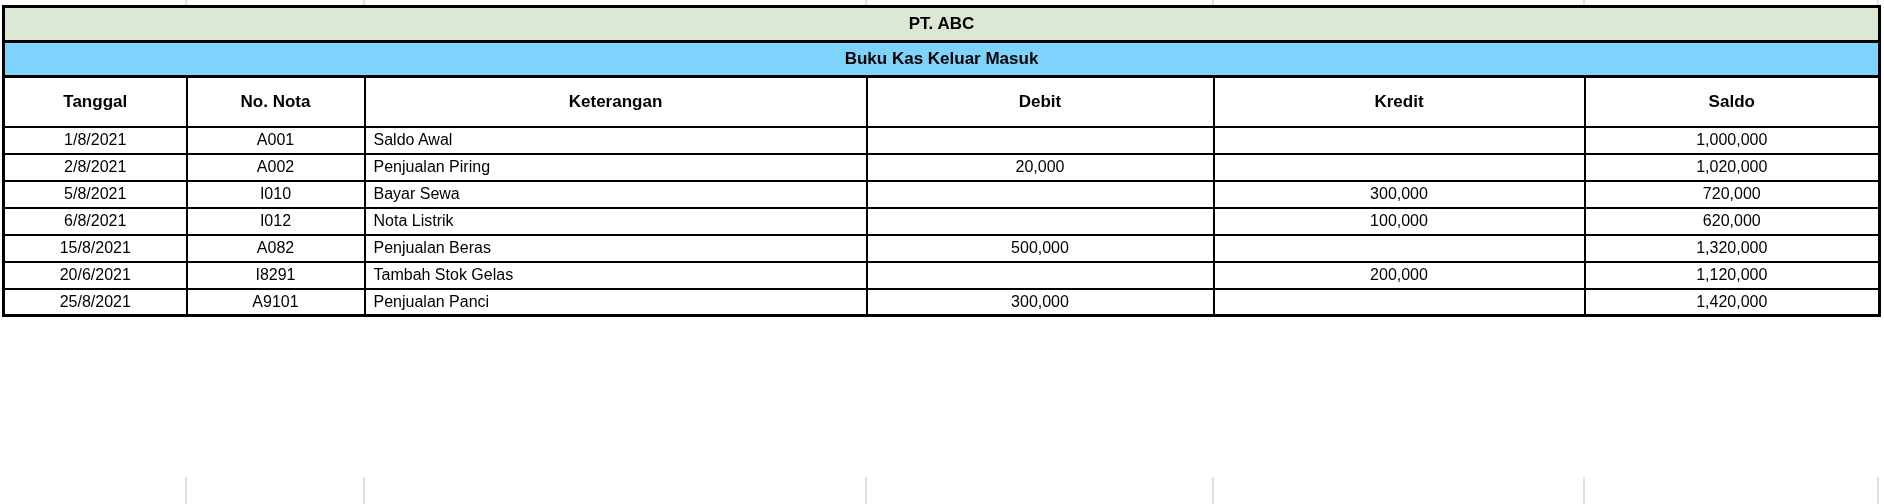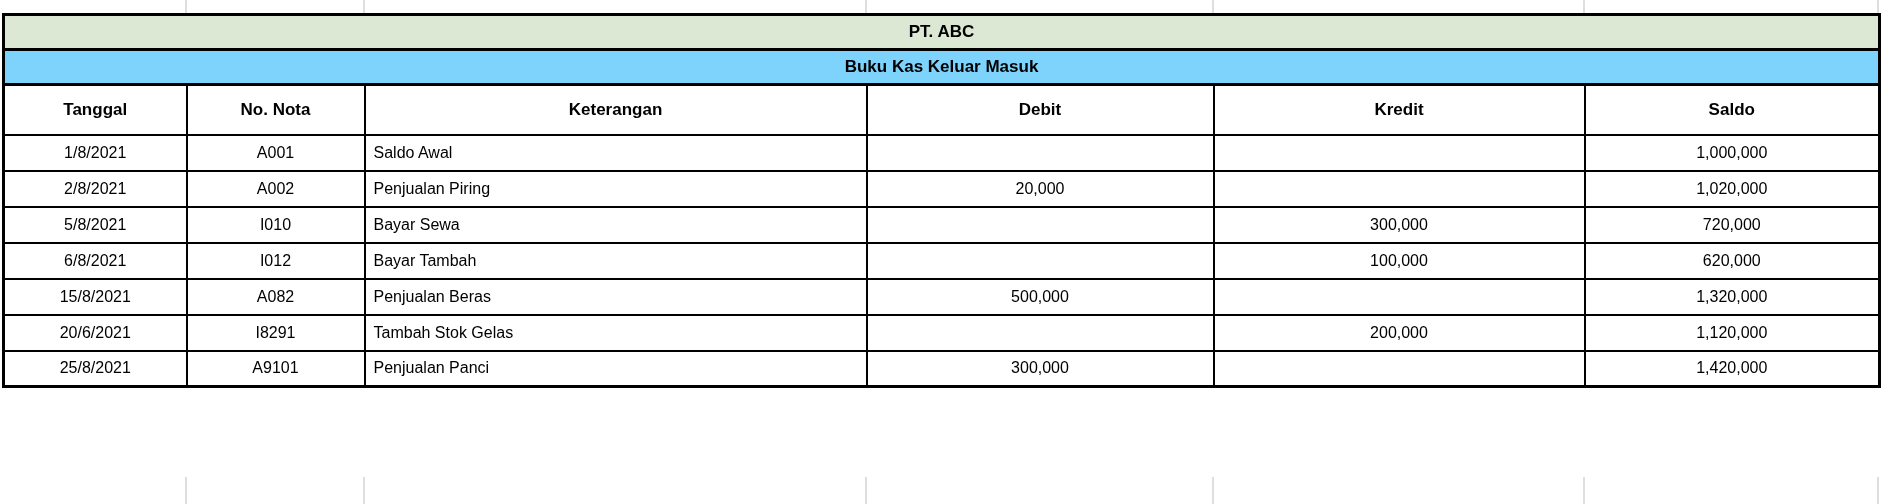--- a/index.html
+++ b/index.html
@@ -11,21 +11,21 @@
     color:#000000;
     overflow:hidden;
   }
   .gridline-strip{position:absolute;left:0;width:1884px;background:#ffffff;}
   .strip-top{top:0;height:21px;}
   .strip-bottom{top:477px;height:27px;}
   .gridline{position:absolute;top:0;bottom:0;width:2px;background:#dfdfdf;}
 
   table.sheet{
     position:absolute;
-    left:2px;top:13px;
+    left:2px;top:5px;
     border-collapse:collapse;
     table-layout:fixed;
     width:1876px;
     background:#ffffff;
   }
   table.sheet td, table.sheet th{
     border:2px solid #000000;
     padding:0 8px;
     font-size:16px;
     overflow:hidden;
@@ -40,21 +40,21 @@
     height:35px;
   }
   tr.header-row th{
     border-top:3px solid #a3a3a3;
     text-align:center;
     font-weight:bold;
     font-size:17px;
     height:50px;
     background:#ffffff;
   }
-  tr.data-row td{height:36px;}
+  tr.data-row td{height:27px;}
   table.sheet{border:3px solid #000000;}
   .al-center{text-align:center;}
   .al-left{text-align:left;}
   .bold{font-weight:bold;}
 </style>
 </head>
 <body>
 
 <div class="screen">
 
@@ -111,21 +111,21 @@
           <td class="al-center">5/8/2021</td>
           <td class="al-center">I010</td>
           <td class="al-left">Bayar Sewa</td>
           <td class="al-center"></td>
           <td class="al-center">300,000</td>
           <td class="al-center">720,000</td>
         </tr>
         <tr class="data-row">
           <td class="al-center">6/8/2021</td>
           <td class="al-center">I012</td>
-          <td class="al-left">Bayar Tambah</td>
+          <td class="al-left">Nota Listrik</td>
           <td class="al-center"></td>
           <td class="al-center">100,000</td>
           <td class="al-center">620,000</td>
         </tr>
         <tr class="data-row">
           <td class="al-center">15/8/2021</td>
           <td class="al-center">A082</td>
           <td class="al-left">Penjualan Beras</td>
           <td class="al-center">500,000</td>
           <td class="al-center"></td>

